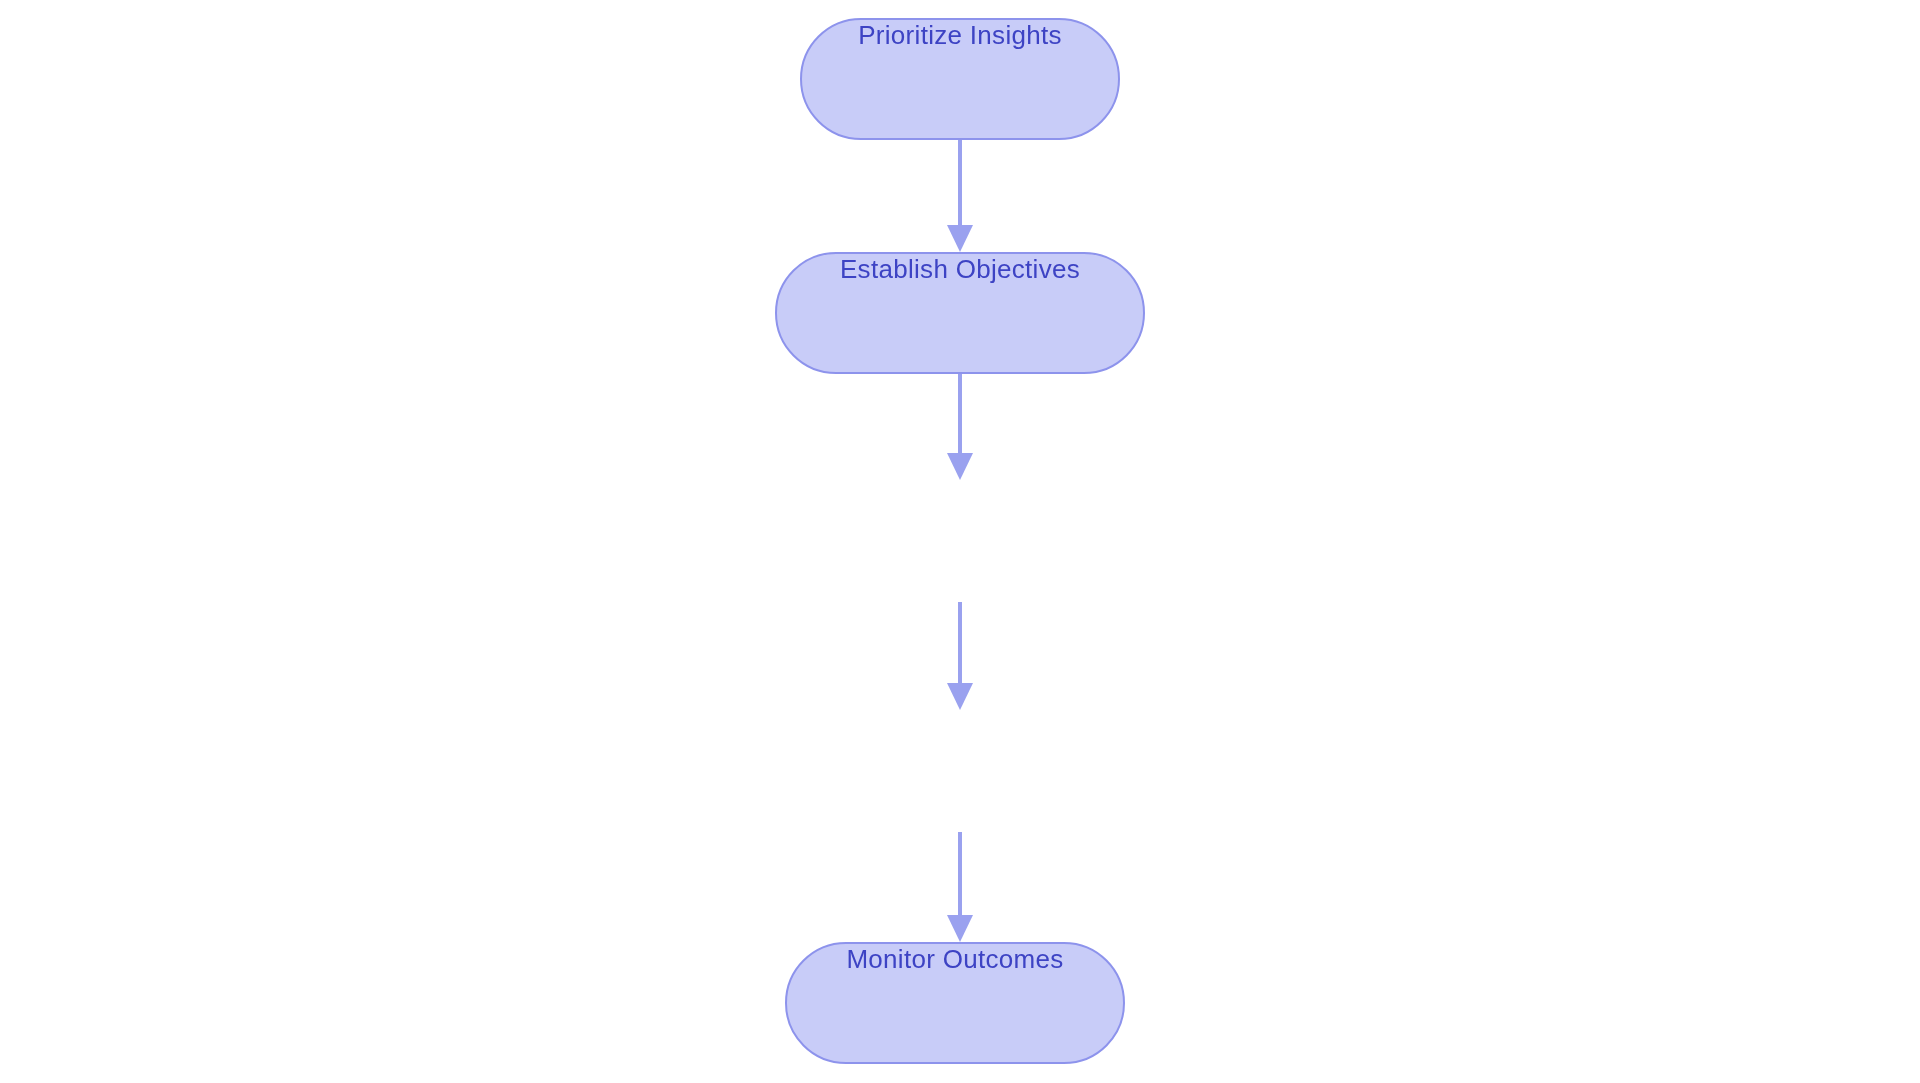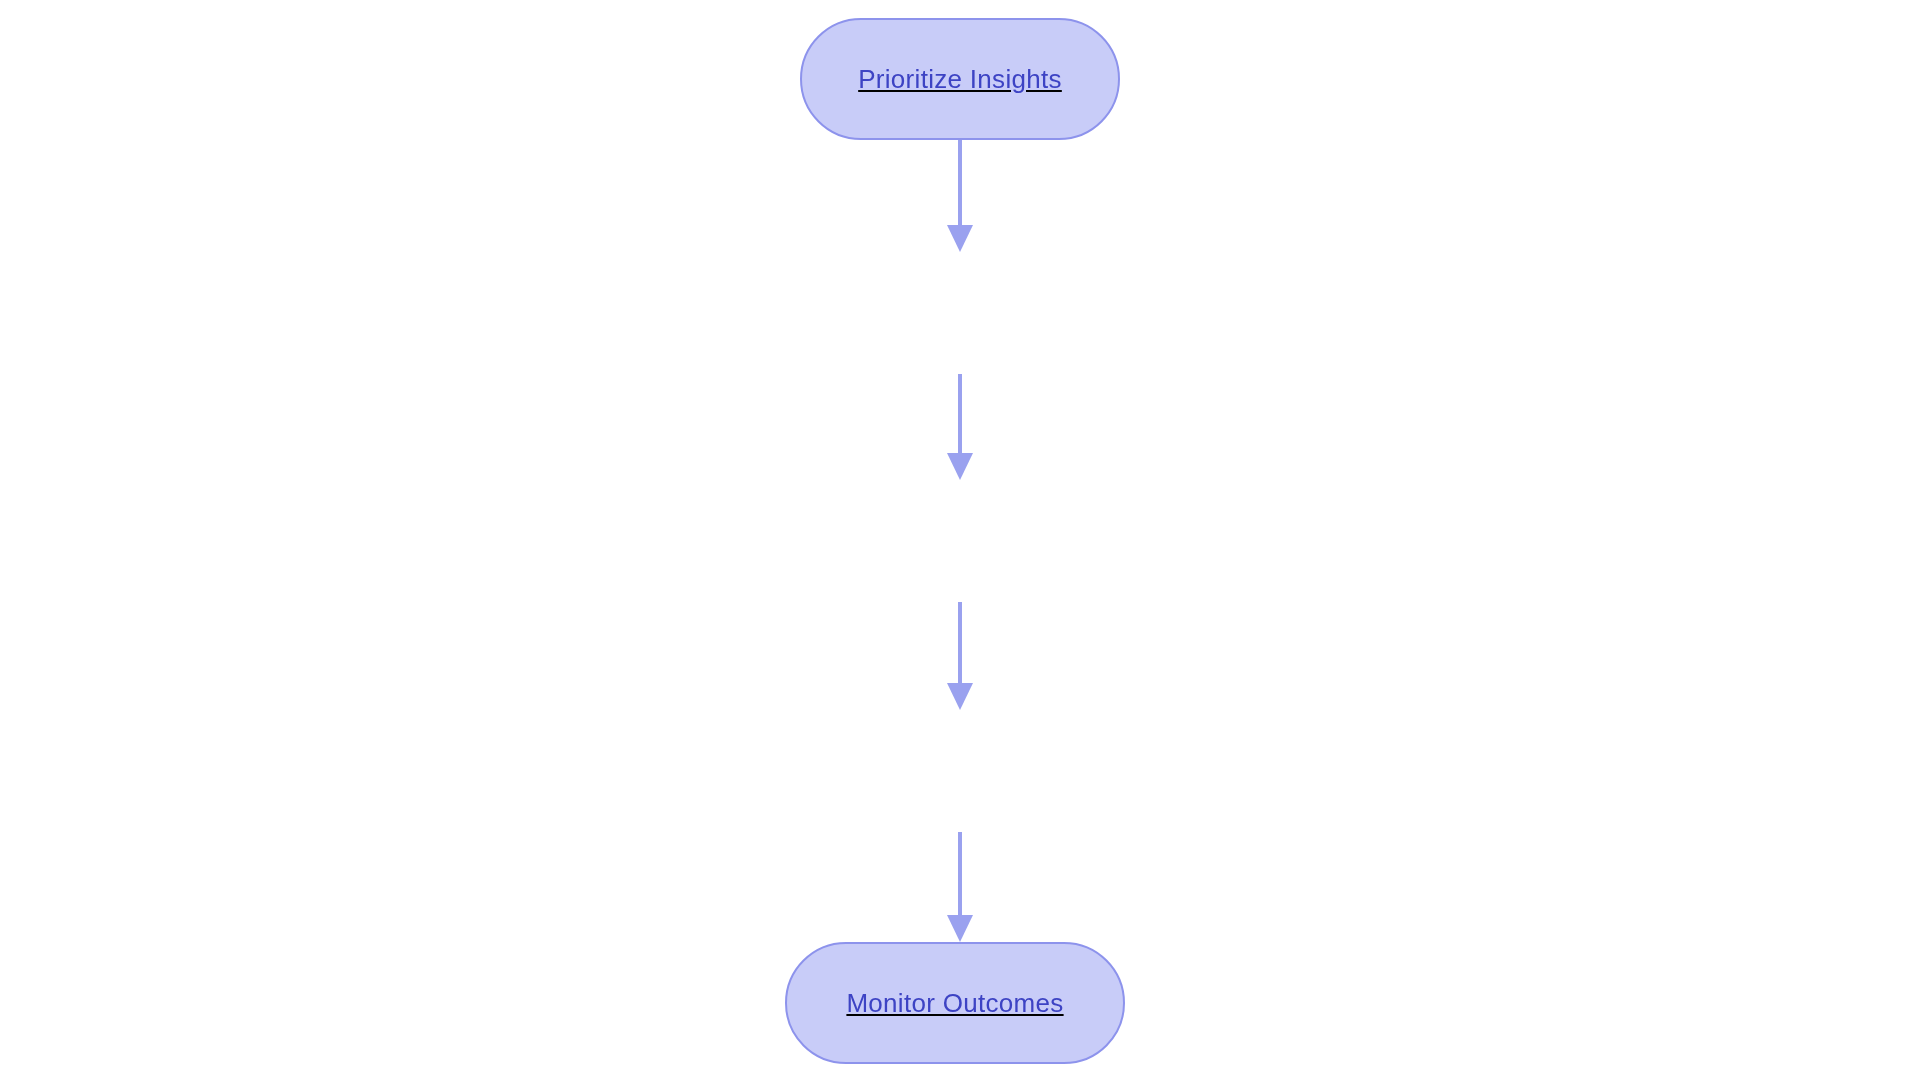--- a/index.html
+++ b/index.html
@@ -23,23 +23,22 @@
     height: 1083px;
     background: var(--background);
   }
   .node {
     position: absolute;
     height: 122px;
     background: var(--node-fill);
     border: 2px solid var(--node-border);
     border-radius: 61px;
     display: flex;
-    align-items: center;
+    align-items: flex-start;
     justify-content: center;
-    text-decoration: underline;
   }
   .node-label {
     color: var(--node-text);
     font-size: 26px;
     font-weight: 500;
     letter-spacing: 0.3px;
     white-space: nowrap;
   }
   .n1 { left: 800px; top: 18px;  width: 320px; }
   .n2 { left: 775px; top: 252px; width: 370px; }
@@ -66,20 +65,23 @@
 
   <div class="node n1">
     <span class="node-label">Prioritize Insights</span>
   </div>
 
   <svg class="arrow a1" viewBox="0 0 30 112" aria-hidden="true">
     <line x1="15" y1="0" x2="15" y2="88"></line>
     <polygon points="2,85 28,85 15,112"></polygon>
   </svg>
 
+  <div class="node n2">
+    <span class="node-label">Establish Objectives</span>
+  </div>
 
   <svg class="arrow a2" viewBox="0 0 30 106" aria-hidden="true">
     <line x1="15" y1="0" x2="15" y2="82"></line>
     <polygon points="2,79 28,79 15,106"></polygon>
   </svg>
 
 
   <svg class="arrow a3" viewBox="0 0 30 108" aria-hidden="true">
     <line x1="15" y1="0" x2="15" y2="84"></line>
     <polygon points="2,81 28,81 15,108"></polygon>

